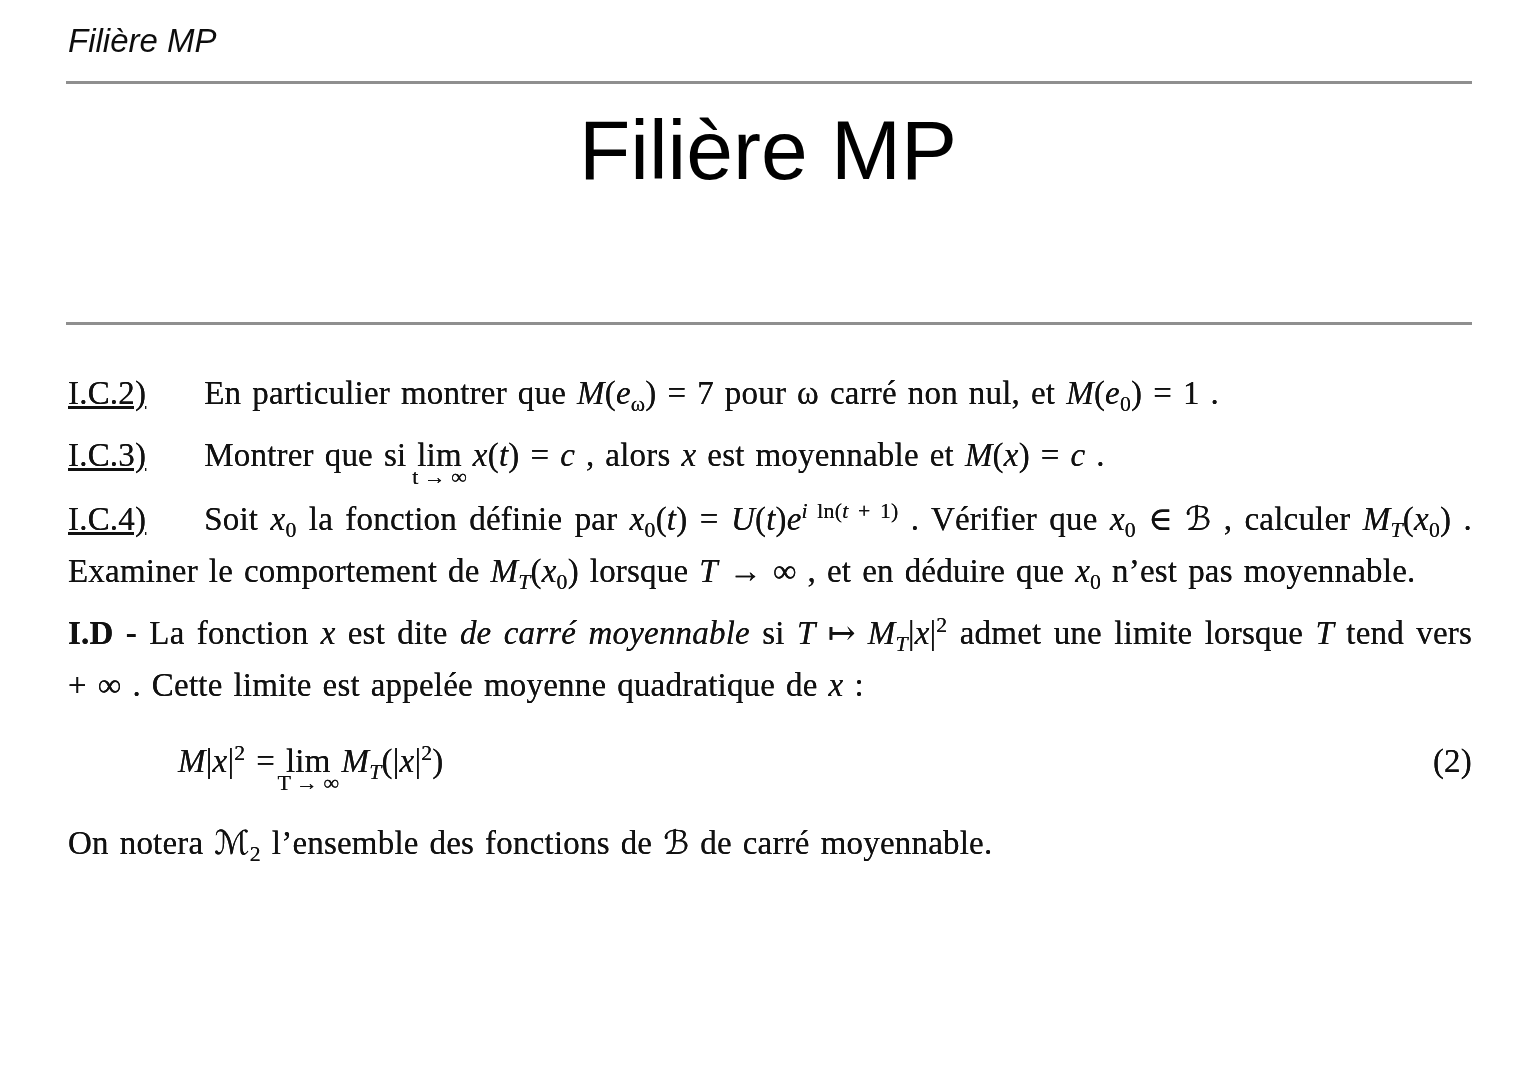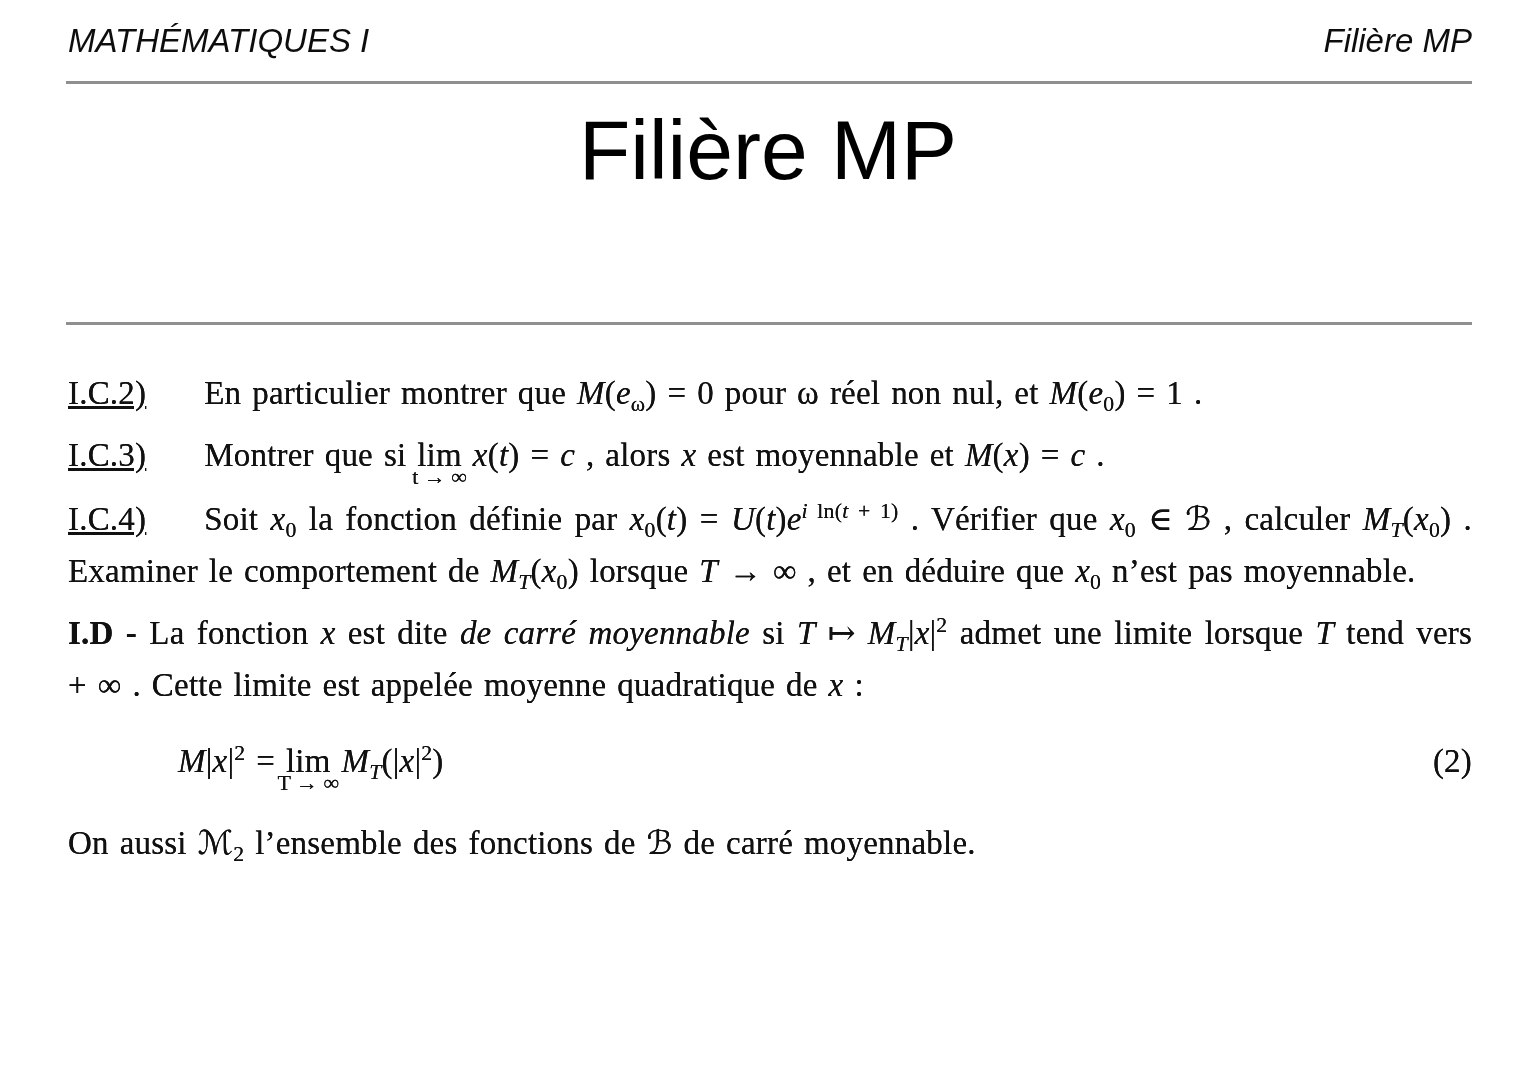--- a/index.html
+++ b/index.html
@@ -74,44 +74,43 @@
   }
   .eqcontent{margin-left:110px;text-align:left;}
   .eqnum{margin-left:auto;}
 </style>
 </head>
 <body>
 
 <div class="page">
 
   <div class="runhead">
-    <span>MATHÉMATIQUES I</span>
     <span>Filière MP</span>
   </div>
 
   <div class="rule rule-top"></div>
 
   <div class="titleblock">
     <h1 class="bigtitle">Filière MP</h1>
   </div>
 
   <div class="rule"></div>
 
   <div class="content">
 
-    <p class="para"><span class="lbl">I.C.2)</span><span>En particulier montrer que </span><span class="i">M</span><span>(</span><span class="i">e</span><span class="sub">ω</span><span>) = 0 pour </span><span>ω</span><span> réel non nul, et </span><span class="i">M</span><span>(</span><span class="i">e</span><span class="sub">0</span><span>) = 1 .</span></p>
+    <p class="para"><span class="lbl">I.C.2)</span><span>En particulier montrer que </span><span class="i">M</span><span>(</span><span class="i">e</span><span class="sub">ω</span><span>) = 7 pour </span><span>ω</span><span> carré non nul, et </span><span class="i">M</span><span>(</span><span class="i">e</span><span class="sub">0</span><span>) = 1 .</span></p>
 
     <p class="para para-ic3"><span class="lbl">I.C.3)</span><span>Montrer que si </span><span class="lim"><span class="limtop">lim</span><span class="limunder">t → ∞</span></span><span> </span><span class="i">x</span><span>(</span><span class="i">t</span><span>) = </span><span class="i">c</span><span> , alors </span><span class="i">x</span><span> est moyennable et </span><span class="i">M</span><span>(</span><span class="i">x</span><span>) = </span><span class="i">c</span><span> .</span></p>
 
     <p class="para para-ic4"><span class="lbl">I.C.4)</span><span>Soit </span><span class="i">x</span><span class="sub">0</span><span> la fonction définie par </span><span class="i">x</span><span class="sub">0</span><span>(</span><span class="i">t</span><span>) = </span><span class="i">U</span><span>(</span><span class="i">t</span><span>)</span><span class="i">e</span><span class="sup i">i</span><span class="sup"> ln(</span><span class="sup i">t</span><span class="sup"> + 1)</span><span> . Vérifier que </span><span class="i">x</span><span class="sub">0</span><span> ∈ </span><span class="scr">ℬ</span><span> , calculer </span><span class="i">M</span><span class="sub i">T</span><span>(</span><span class="i">x</span><span class="sub">0</span><span>) . Examiner le comportement de </span><span class="i">M</span><span class="sub i">T</span><span>(</span><span class="i">x</span><span class="sub">0</span><span>) lorsque </span><span class="i">T</span><span> → ∞ , et en déduire que </span><span class="i">x</span><span class="sub">0</span><span> n’est pas moyennable.</span></p>
 
     <p class="para para-id"><span class="b">I.D - </span><span>La fonction </span><span class="i">x</span><span> est dite </span><span class="i">de carré moyennable</span><span> si </span><span class="i">T</span><span> ↦ </span><span class="i">M</span><span class="sub i">T</span><span>|</span><span class="i">x</span><span>|</span><span class="sup">2</span><span> admet une limite lorsque </span><span class="i">T</span><span> tend vers + ∞ . Cette limite est appelée moyenne quadratique de </span><span class="i">x</span><span> :</span></p>
 
     <div class="eqrow">
       <span class="eqcontent"><span class="i">M</span><span>|</span><span class="i">x</span><span>|</span><span class="sup">2</span><span> = </span><span class="lim"><span class="limtop">lim</span><span class="limunder">T → ∞</span></span><span> </span><span class="i">M</span><span class="sub i">T</span><span>(|</span><span class="i">x</span><span>|</span><span class="sup">2</span><span>)</span></span>
       <span class="eqnum">(2)</span>
     </div>
 
-    <p class="para"><span>On aussi </span><span class="scr">ℳ</span><span class="sub">2</span><span> l’ensemble des fonctions de </span><span class="scr">ℬ</span><span> de carré moyennable.</span></p>
+    <p class="para"><span>On notera </span><span class="scr">ℳ</span><span class="sub">2</span><span> l’ensemble des fonctions de </span><span class="scr">ℬ</span><span> de carré moyennable.</span></p>
 
 
   </div>
 </div>
 
 </body></html>

